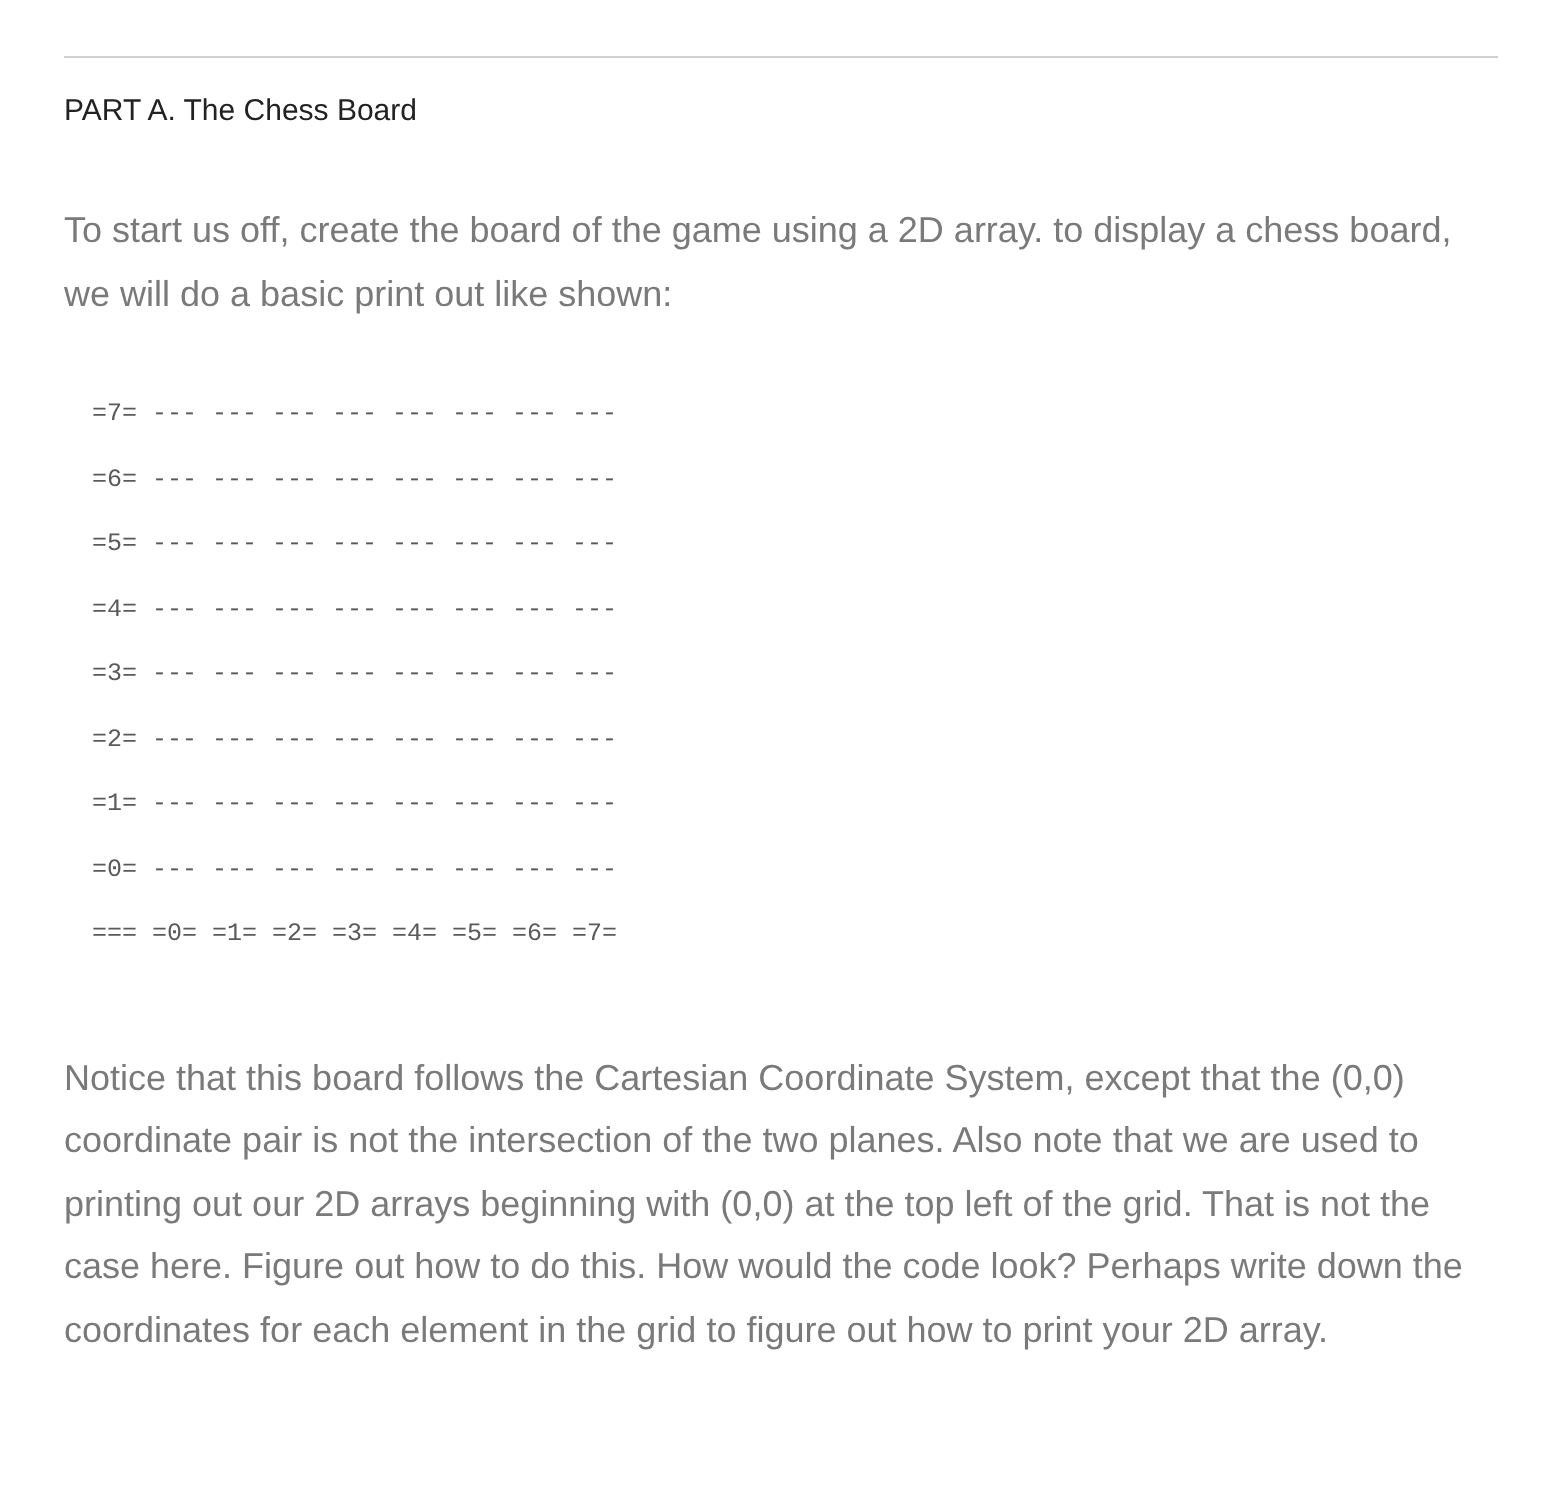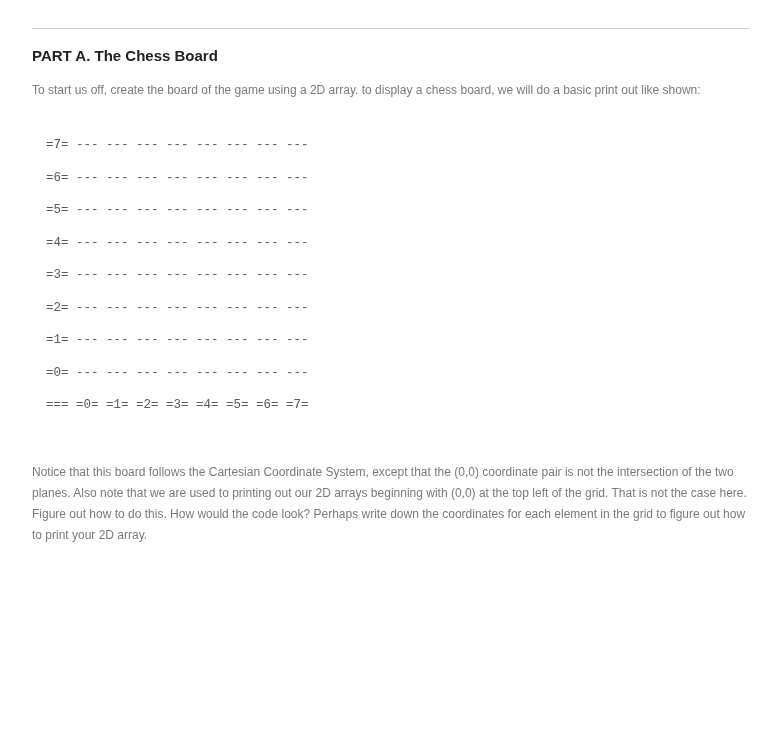--- a/index.html
+++ b/index.html
@@ -13,26 +13,26 @@
       width: 781px;
       padding: 28px 32px;
       color: #333;
     }
     .top-rule {
       border-top: 1px solid #d0d0d0;
       margin-bottom: 18px;
     }
     .heading {
       font-size: 15px;
-      font-weight: 700;
+      font-weight: 400;
       color: #222;
-      margin-bottom: 16px;
+      margin-bottom: 36px;
     }
     .paragraph {
-      font-size: 12px;
+      font-size: 18px;
       line-height: 1.75;
       color: #7a7a7a;
       margin-bottom: 18px;
       font-weight: 400;
     }
     .code-block {
       font-family: "SFMono-Regular", Consolas, "Liberation Mono", Menlo, monospace;
       font-size: 12.5px;
       color: #5a5a5a;
       line-height: 2.6;

